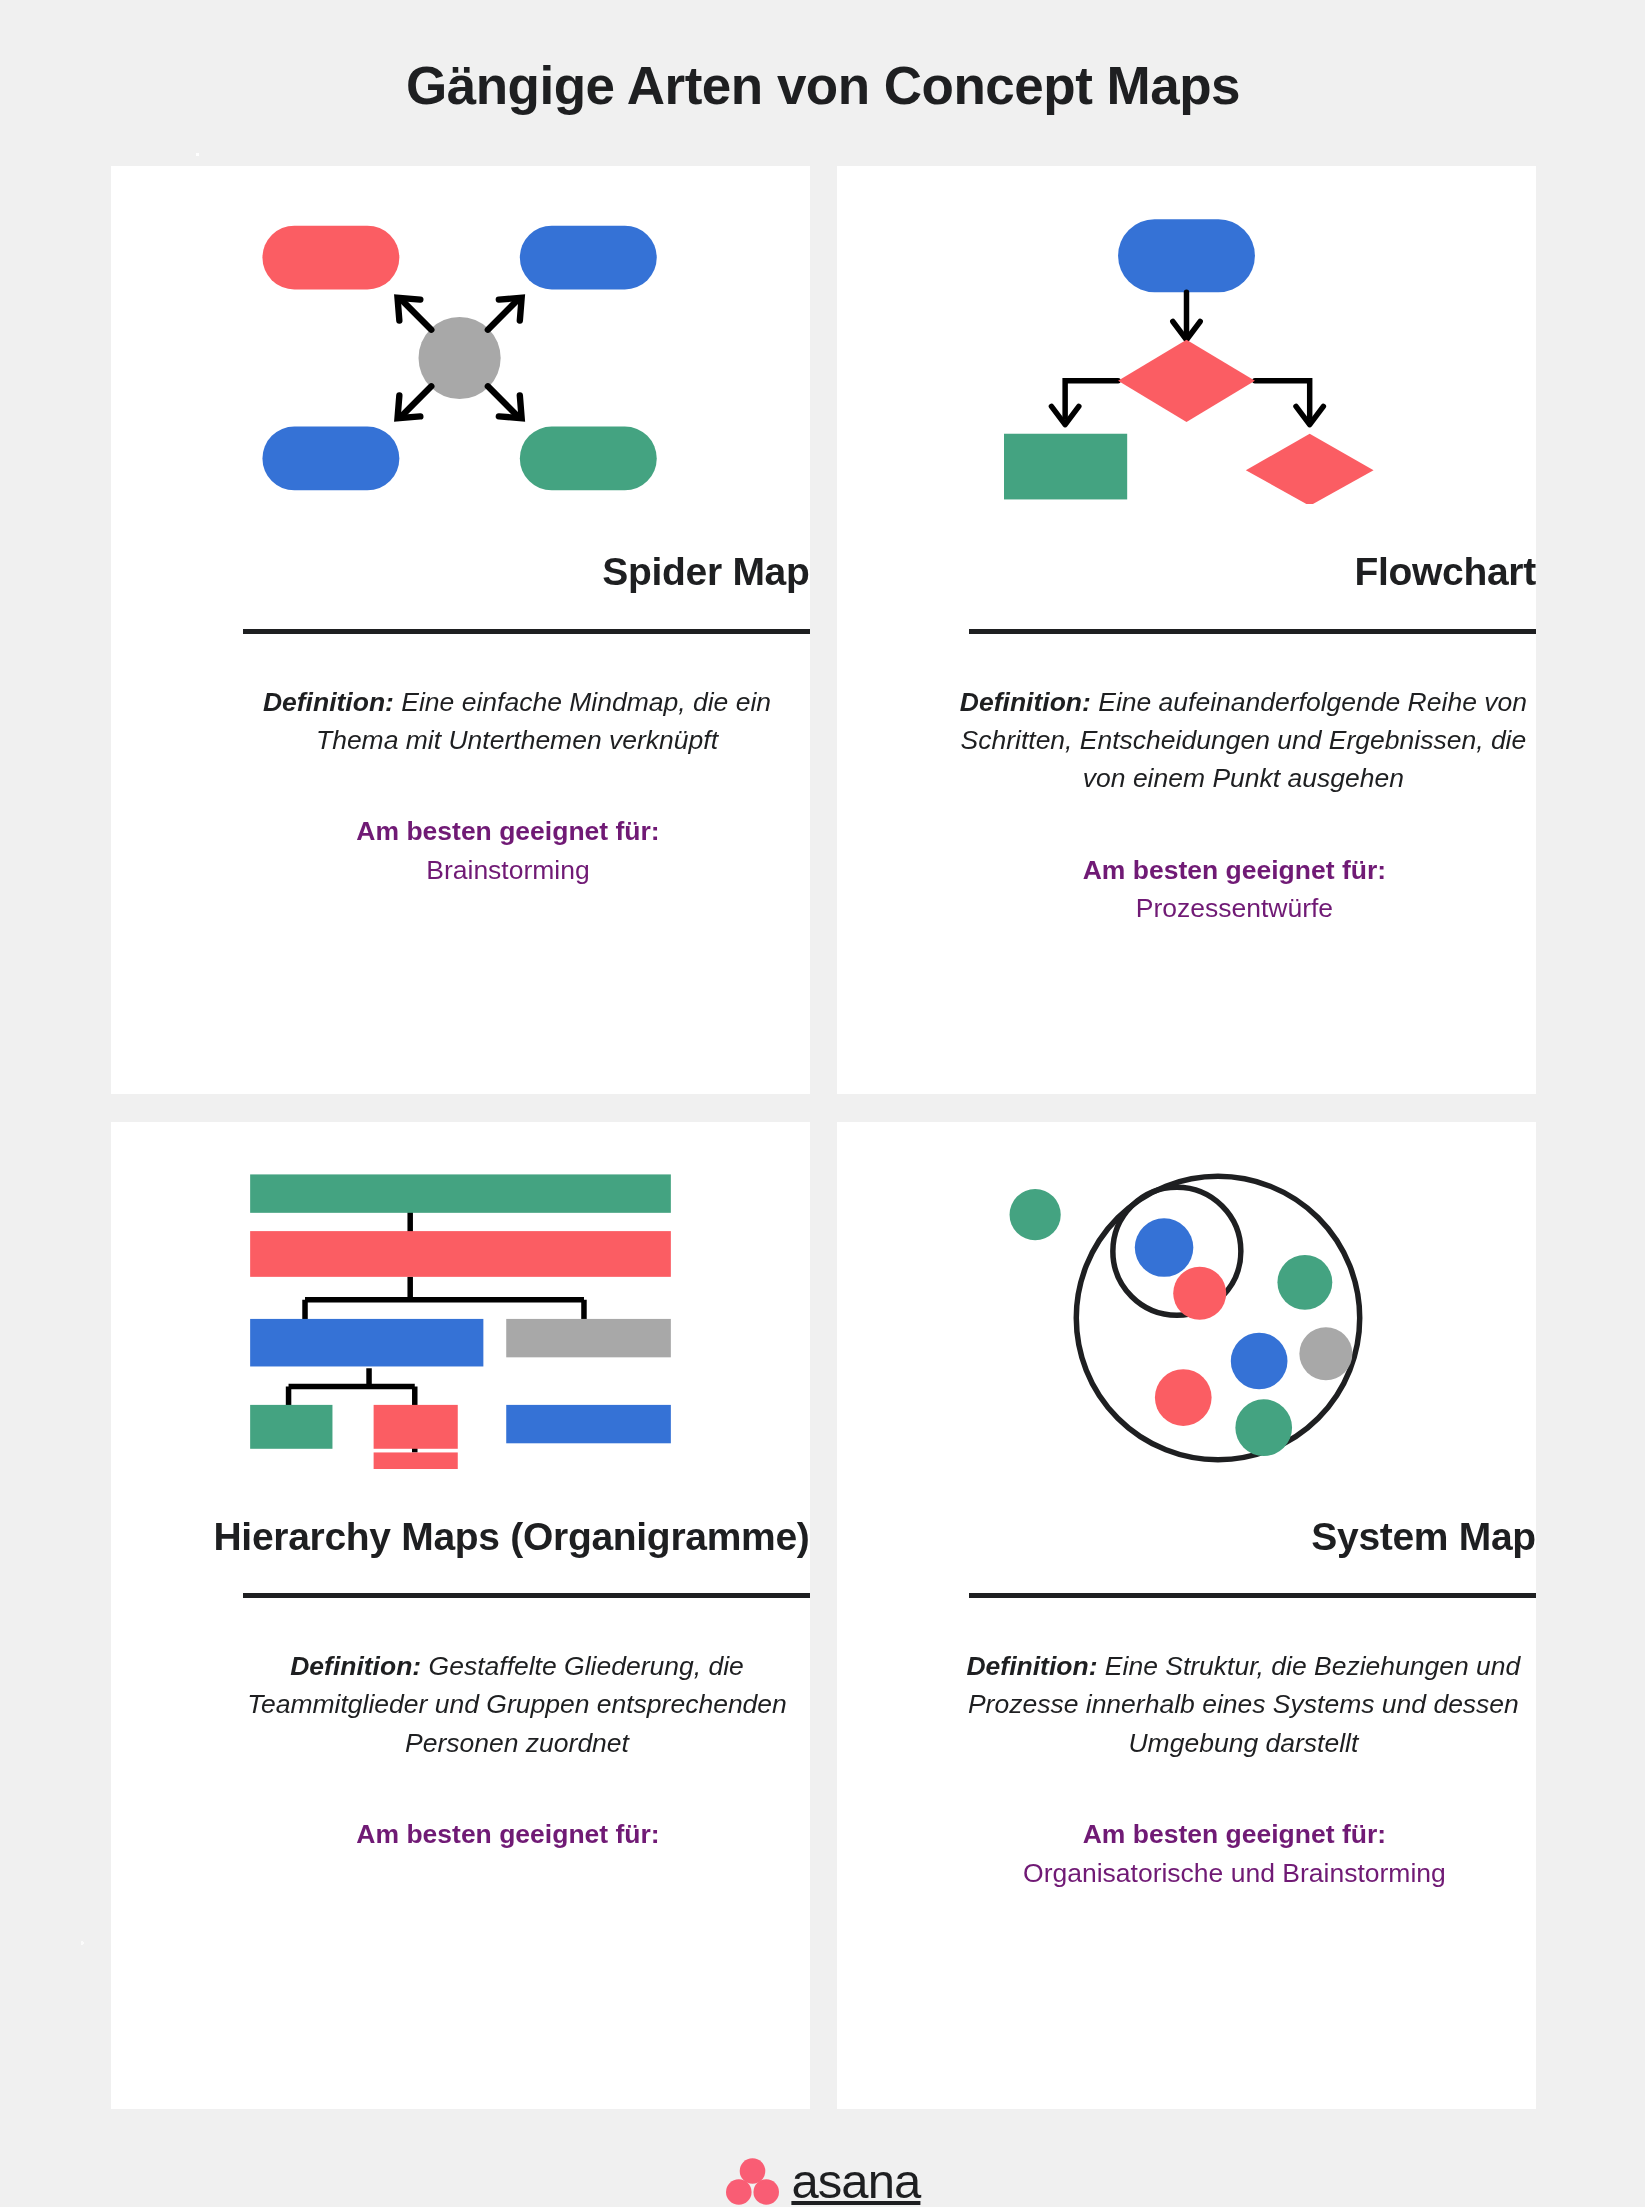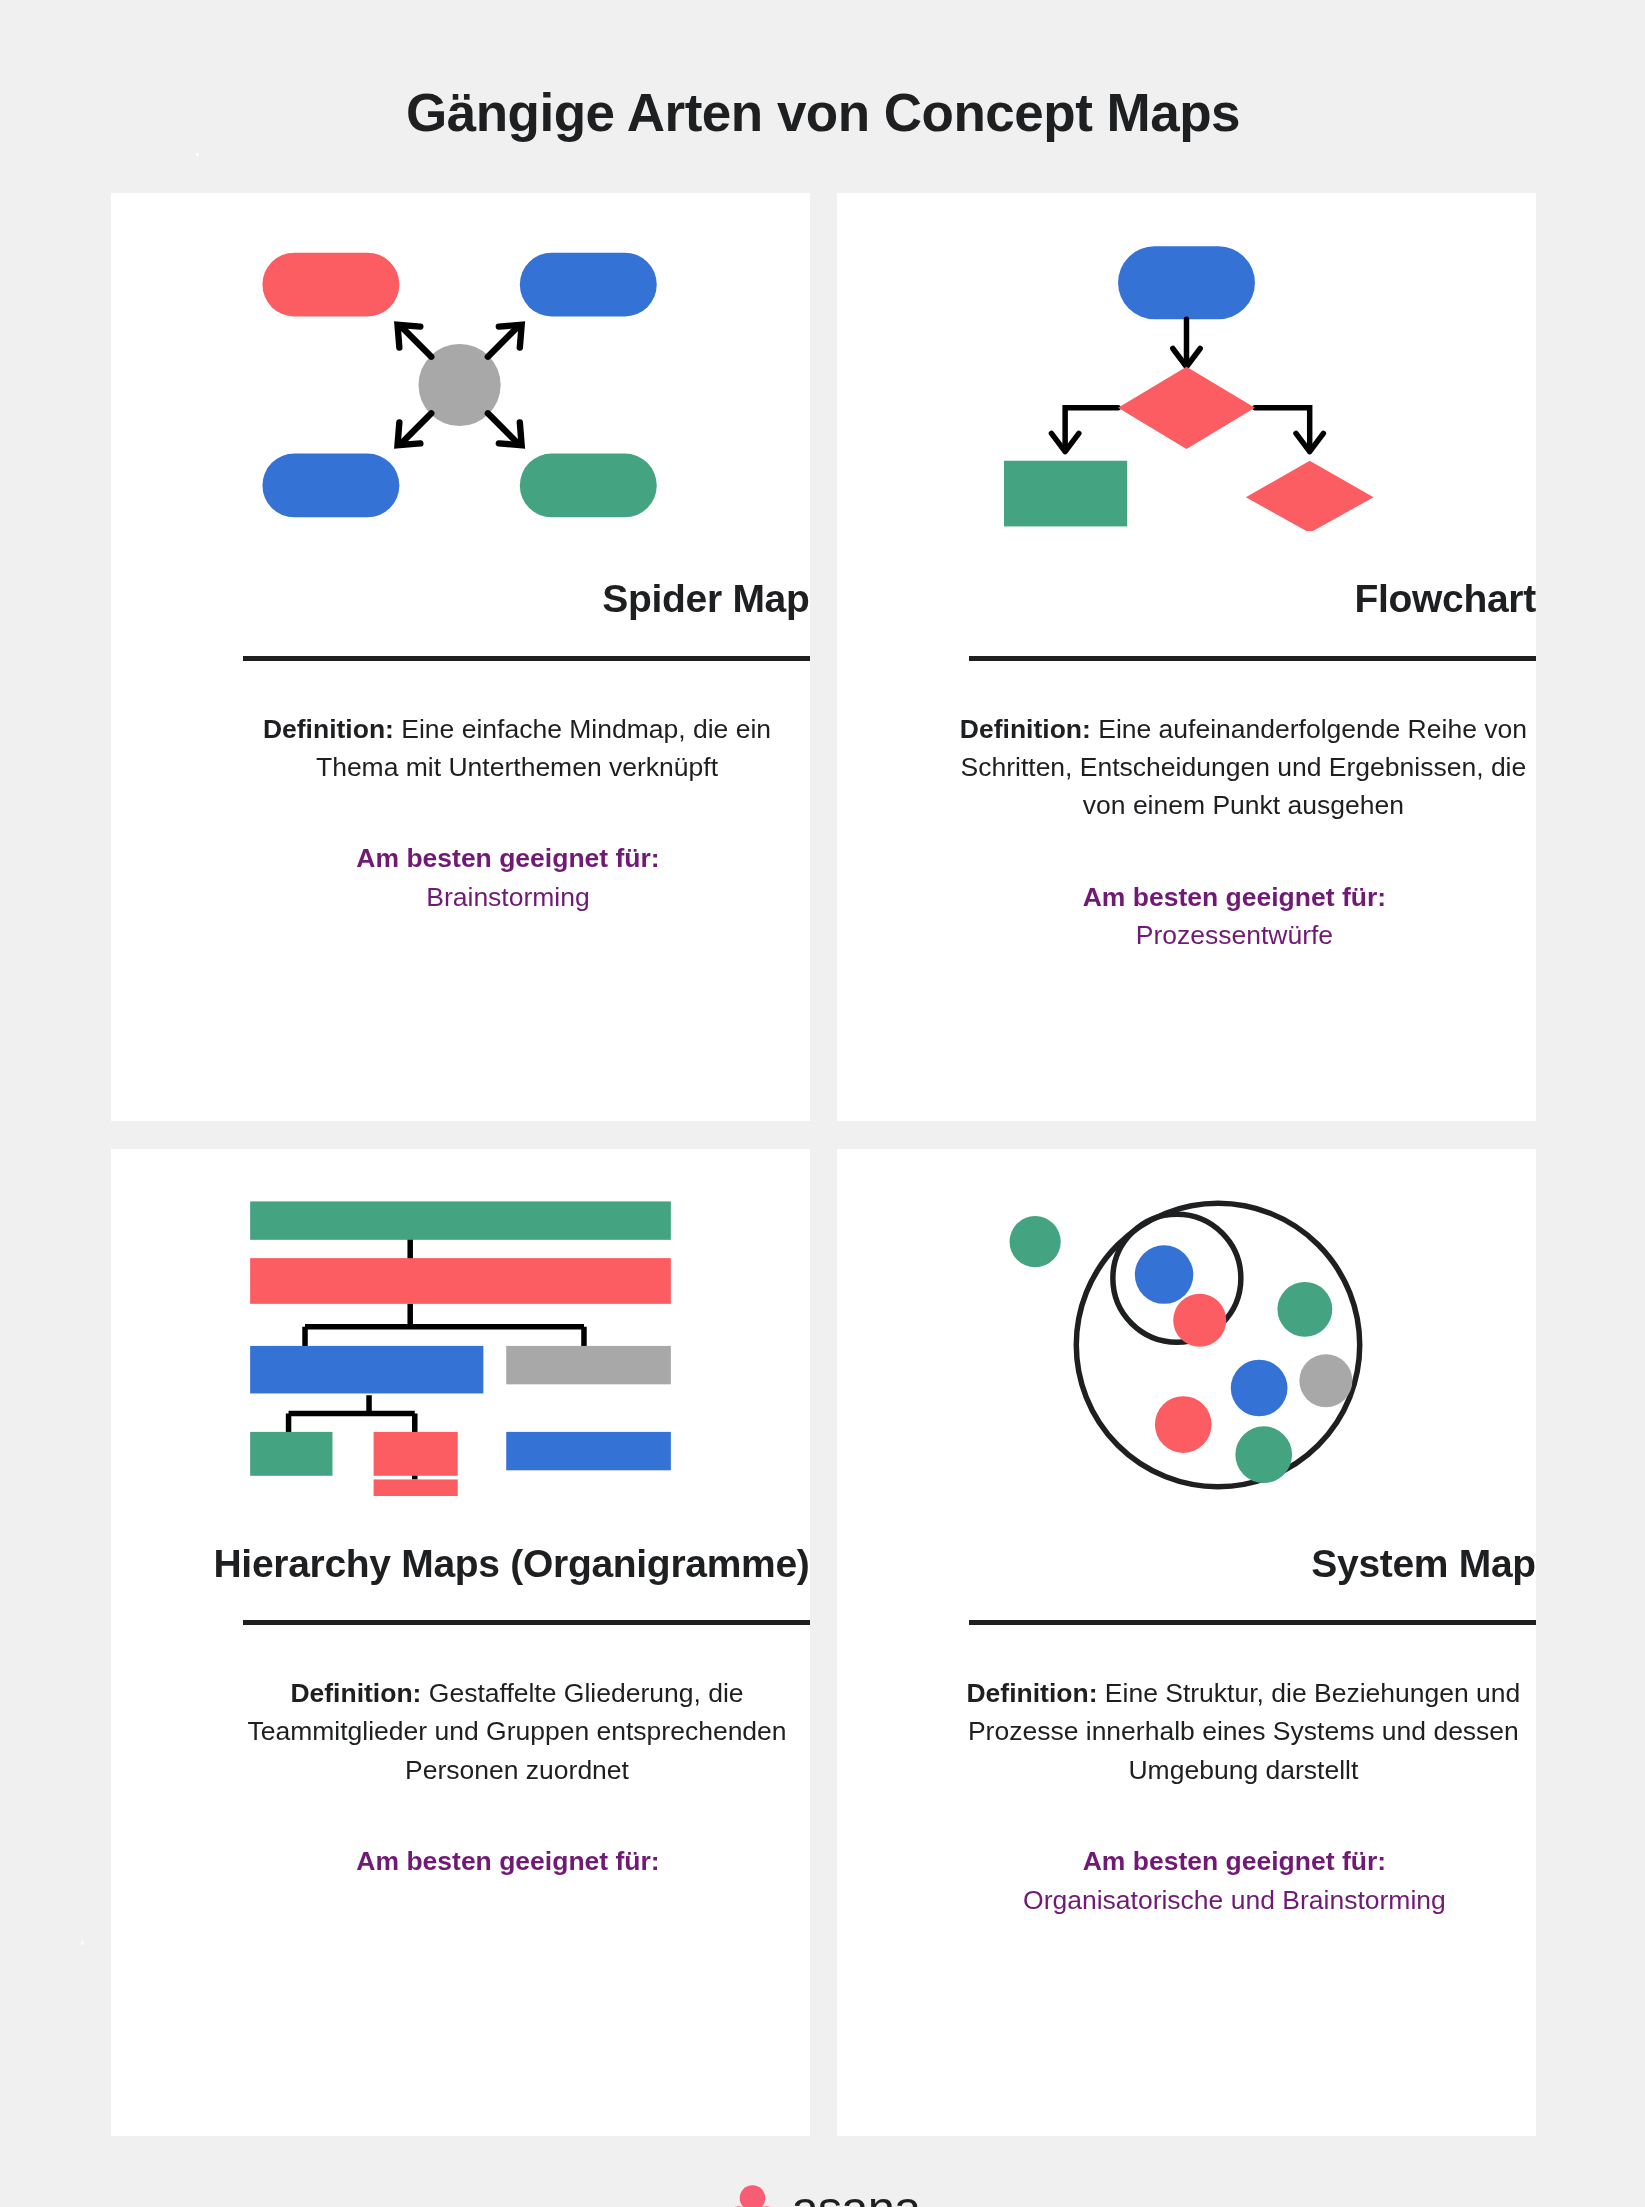--- a/index.html
+++ b/index.html
@@ -31,21 +31,21 @@
   }
 
   .page { position: relative; z-index: 1; }
 
   .page-title {
     text-align: center;
     font-size: 53px;
     font-weight: 700;
     color: #1E1F21;
     letter-spacing: -0.5px;
-    padding-top: 84px;
+    padding-top: 57px;
     line-height: 1.1;
   }
 
   .grid {
     margin: 51px auto 0;
     width: 1425px;
     display: grid;
     grid-template-columns: 699px 699px;
     column-gap: 27.4px;
     row-gap: 27.4px;
@@ -89,20 +89,21 @@
     margin-top: 35px;
   }
 
   .body-block {
     width: 585px;
     text-align: center;
     margin-top: 49px;
     font-size: 26.5px;
     line-height: 1.45;
     color: #1E1F21;
+    font-style: italic;
   }
 
   .body-block .lbl { font-weight: 700; }
 
   .best-block {
     width: 603px;
     text-align: center;
     margin-top: 53px;
     font-size: 26.5px;
     line-height: 1.45;

